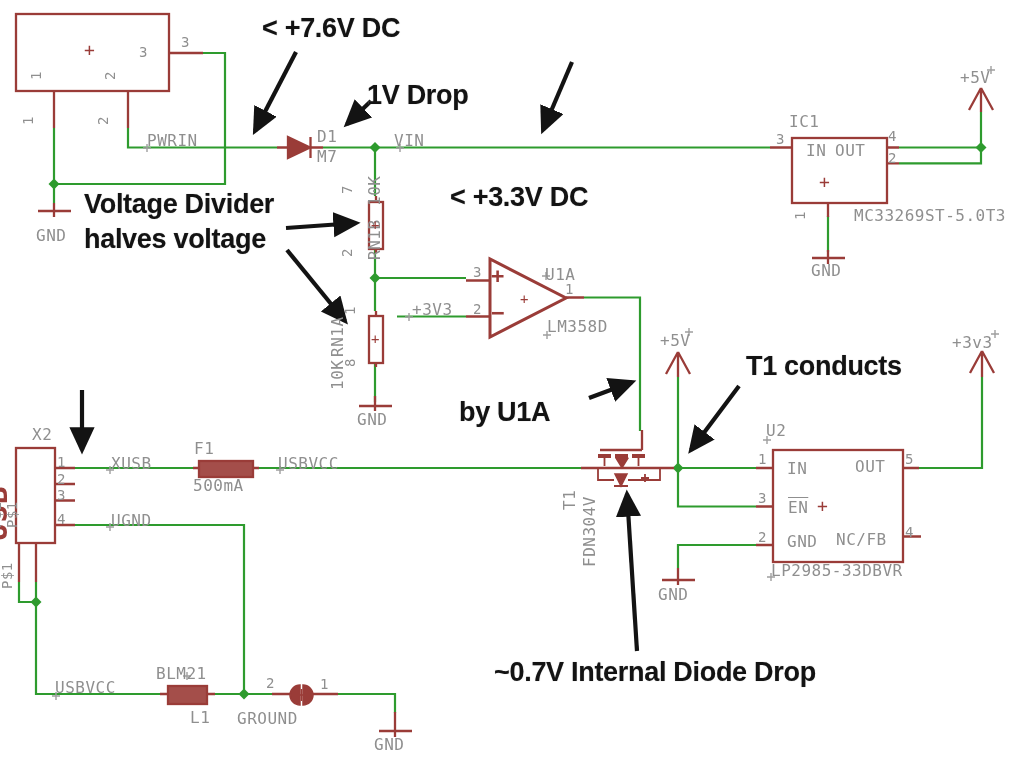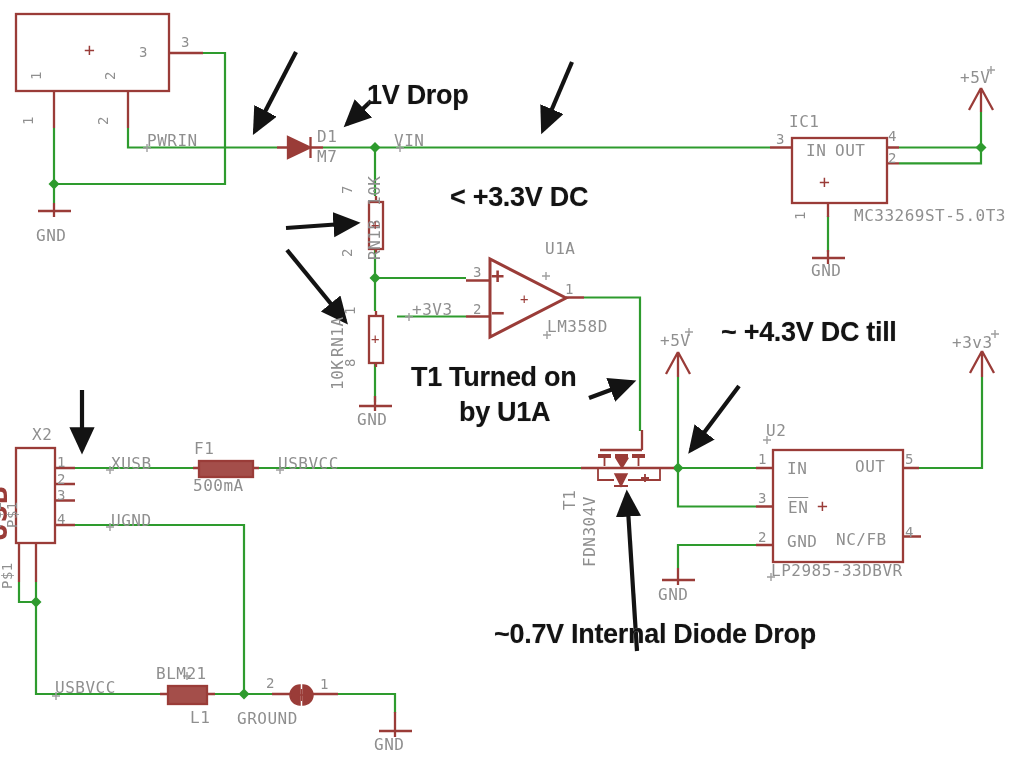--- a/index.html
+++ b/index.html
@@ -194,21 +194,21 @@
 <span class="lbl v" style="left:385px;top:186px">10K</span>
 <span class="lbl v" style="left:385px;top:240px">RN1B</span>
 <span class="lbl redtxt smplus" style="left:371px;top:215px">+</span>
 <span class="lbl v pin" style="left:360px;top:295px">1</span>
 <span class="lbl v pin" style="left:360px;top:347px">8</span>
 <span class="lbl v" style="left:348px;top:337px">RN1A</span>
 <span class="lbl v" style="left:348px;top:370px">10K</span>
 <span class="lbl redtxt smplus" style="left:371px;top:329px">+</span>
 <span class="lbl" style="left:357px;top:410px">GND</span>
 
-<span class="lbl" style="left:545px;top:239px">U1A</span>
+<span class="lbl" style="left:545px;top:265px">U1A</span>
 <span class="lbl" style="left:547px;top:317px">LM358D</span>
 <span class="lbl pin" style="left:473px;top:262px">3</span>
 <span class="lbl pin" style="left:473px;top:299px">2</span>
 <span class="lbl pin" style="left:565px;top:279px">1</span>
 <span class="lbl redtxt bigplus" style="left:491px;top:266px">+</span>
 <span class="lbl redtxt bigplus" style="left:491px;top:303px">−</span>
 <span class="lbl redtxt smplus" style="left:520px;top:289px">+</span>
 <span class="lbl" style="left:412px;top:300px">+3V3</span>
 
 <span class="lbl" style="left:32px;top:425px">X2</span>
@@ -249,20 +249,22 @@
 <span class="lbl" style="left:952px;top:333px">+3v3</span>
 
 <span class="lbl" style="left:55px;top:678px">USBVCC</span>
 <span class="lbl" style="left:156px;top:664px">BLM21</span>
 <span class="lbl" style="left:190px;top:708px">L1</span>
 <span class="lbl pin" style="left:266px;top:673px">2</span>
 <span class="lbl pin" style="left:320px;top:674px">1</span>
 <span class="lbl" style="left:237px;top:709px">GROUND</span>
 <span class="lbl" style="left:374px;top:735px">GND</span>
 
+<span class="ann" style="left:262px;top:13px">&lt; +7.6V DC</span>
 <span class="ann" style="left:367px;top:80px">1V Drop</span>
+<span class="ann" style="left:84px;top:189px">Voltage Divider</span>
+<span class="ann" style="left:84px;top:224px">halves voltage</span>
 <span class="ann" style="left:450px;top:182px">&lt; +3.3V DC</span>
-<span class="ann" style="left:411px;top:362px">T1 Turned on</span>
 <span class="ann" style="left:459px;top:397px">by U1A</span>
-<span class="ann" style="left:721px;top:317px">~ +4.3V DC till</span>
-<span class="ann" style="left:494px;top:619px">~0.7V Internal Diode Drop</span>
+<span class="ann" style="left:746px;top:351px">T1 conducts</span>
+<span class="ann" style="left:494px;top:657px">~0.7V Internal Diode Drop</span>
 
 </div>
 
 </body></html>

